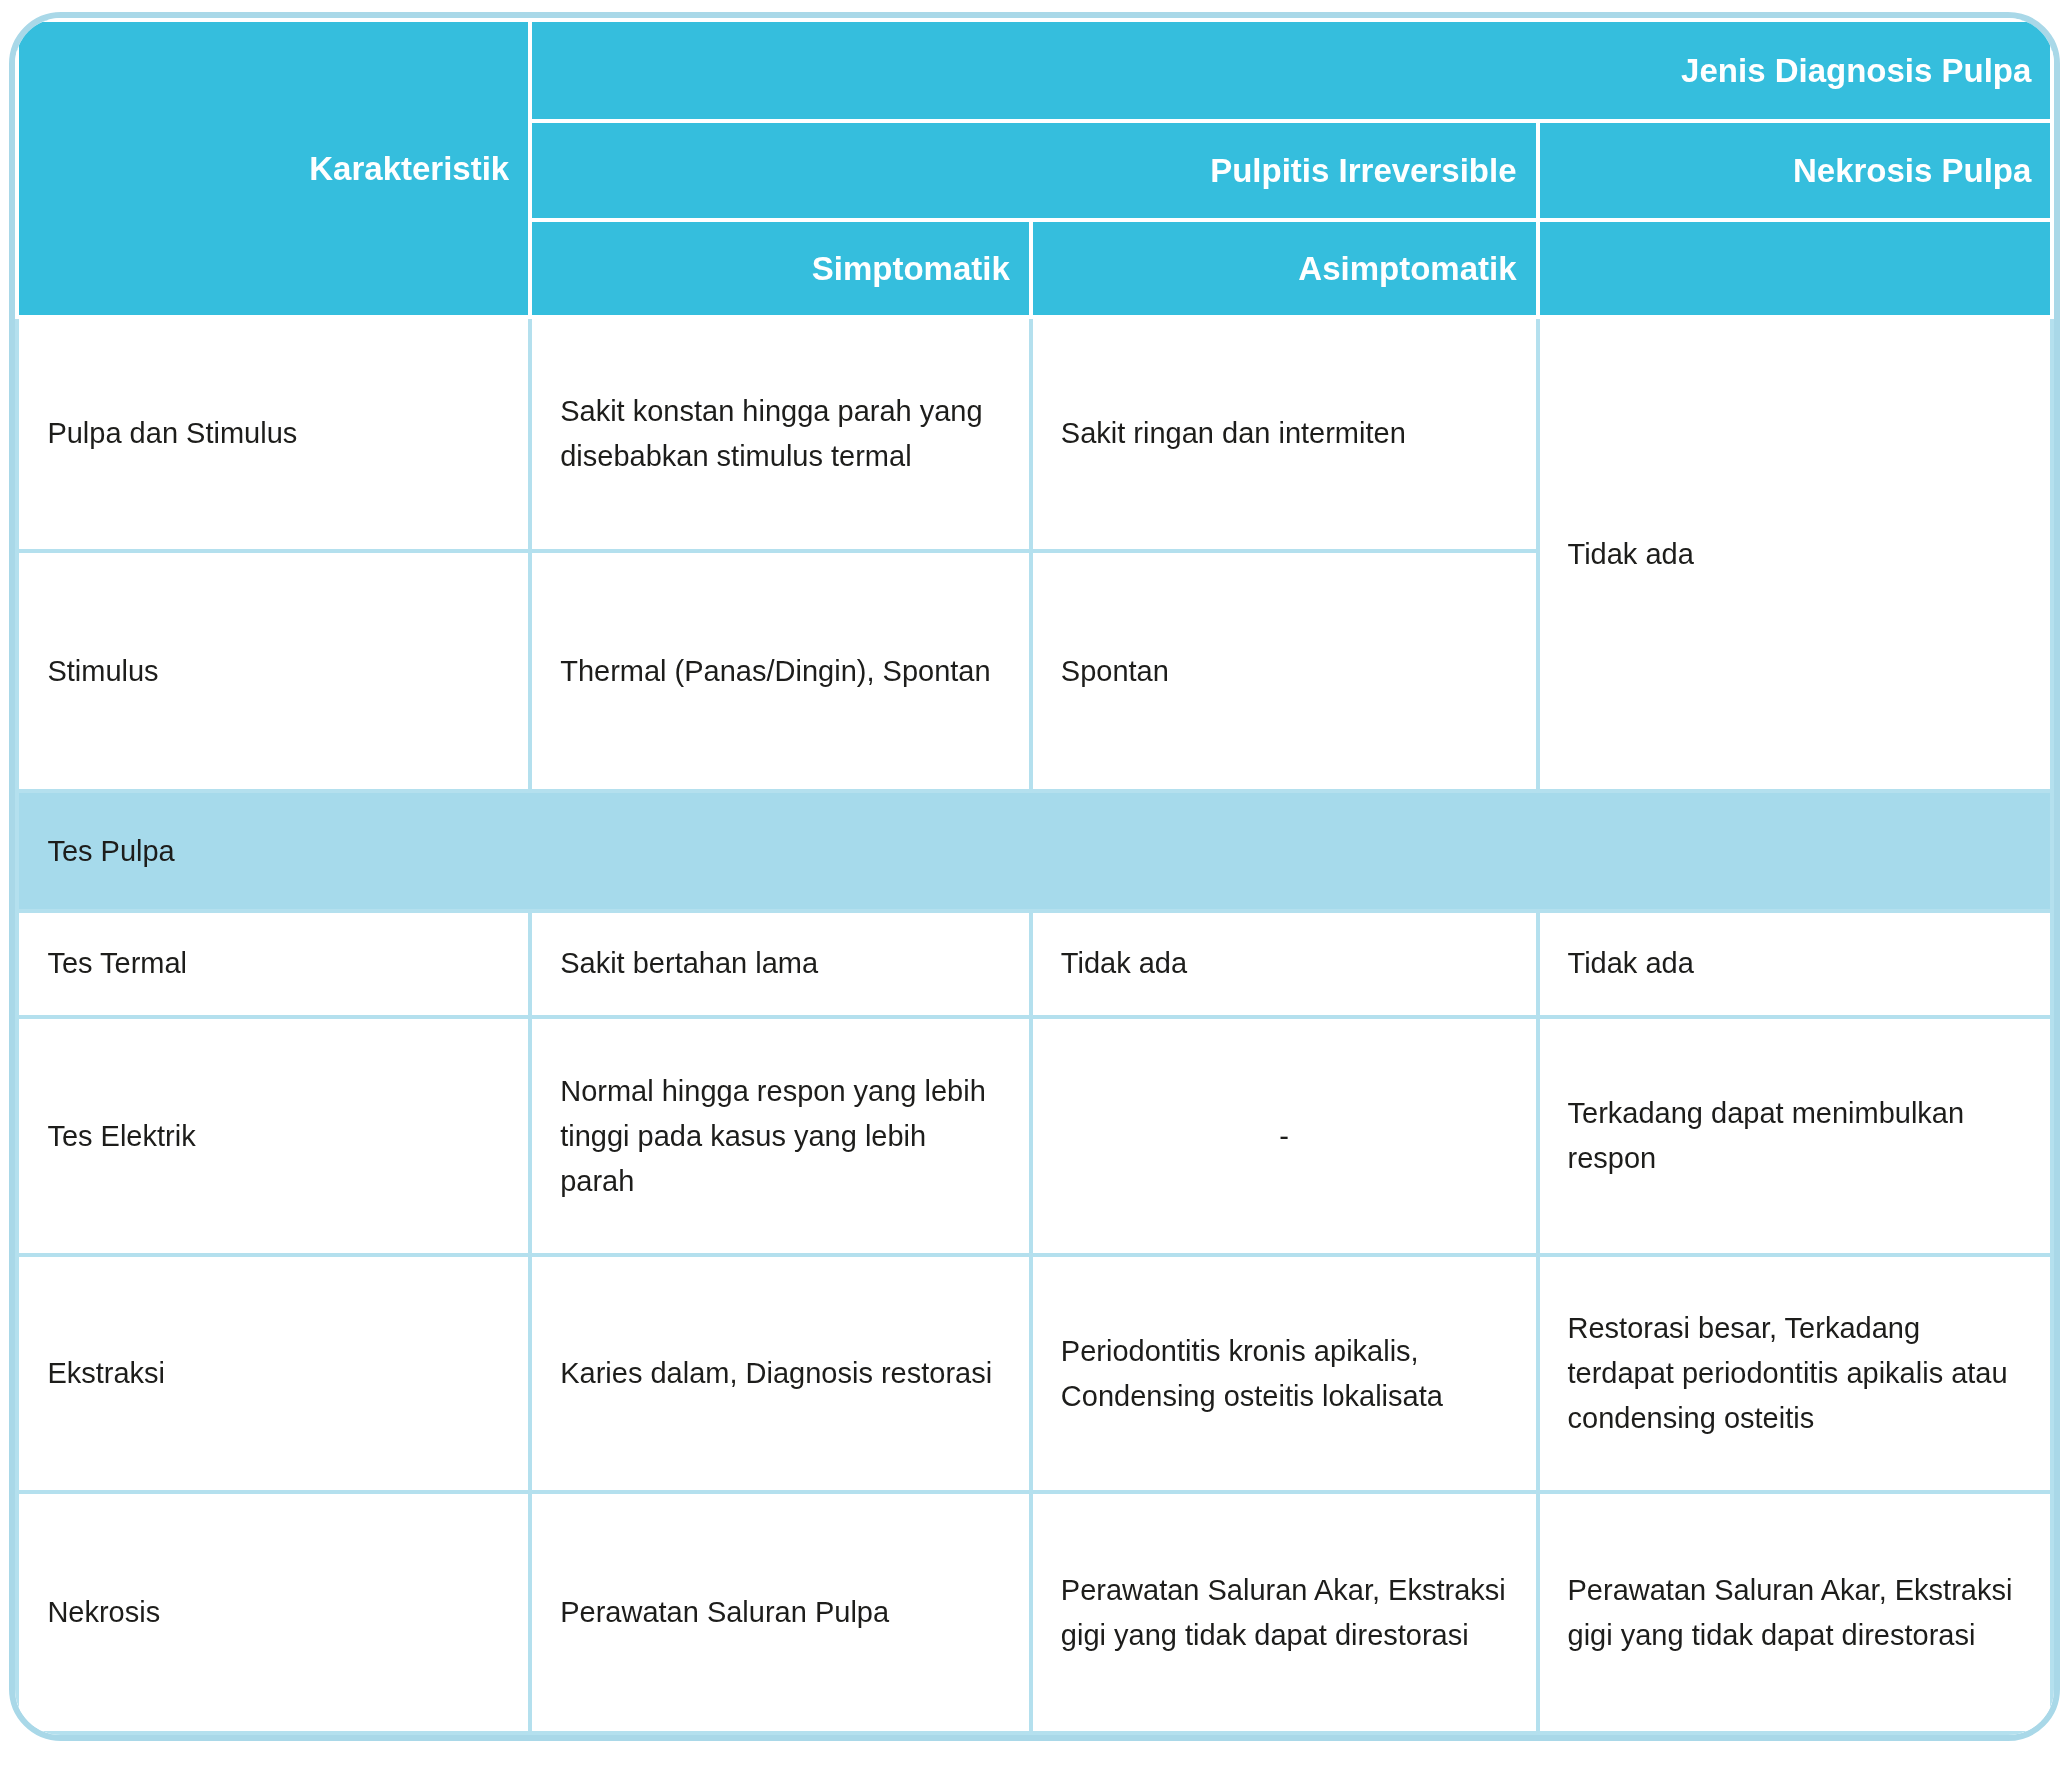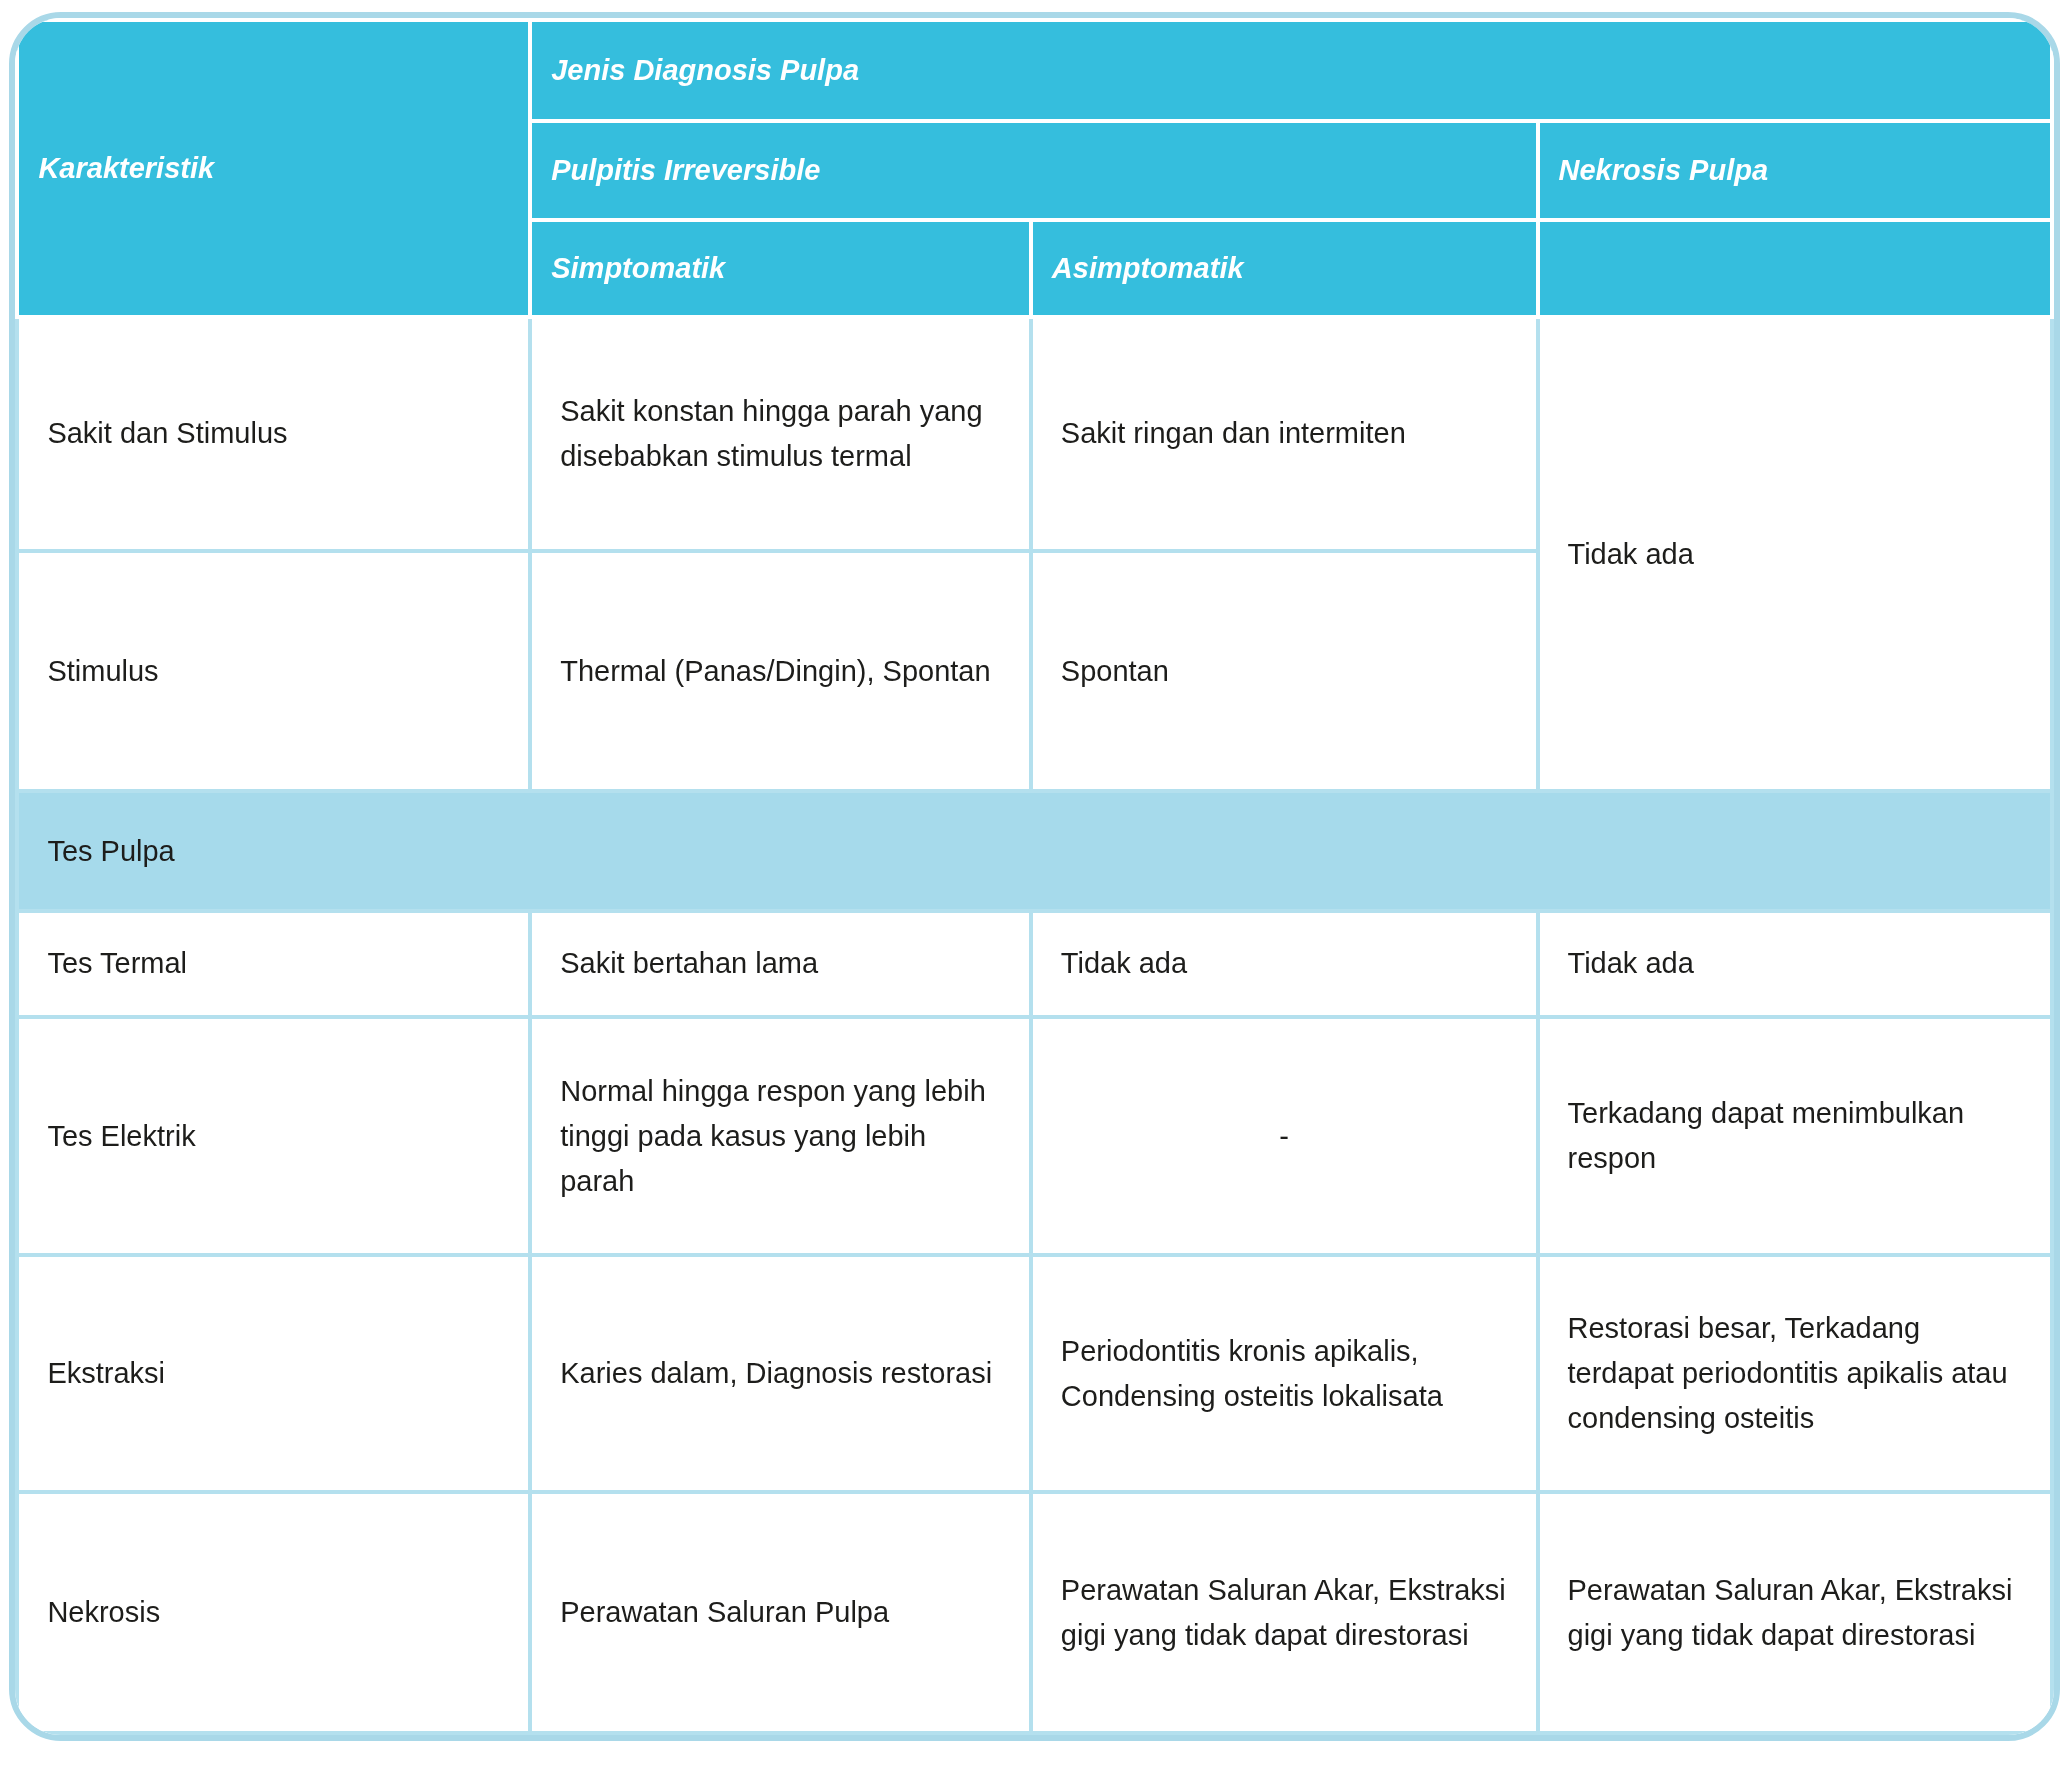--- a/index.html
+++ b/index.html
@@ -29,26 +29,25 @@
     table-layout:fixed;
   }
   col.c1{width:25.2%}
   col.c2{width:24.6%}
   col.c3{width:24.9%}
   col.c4{width:25.3%}
   th{
     background:var(--header-bg);
     color:var(--header-text);
     font-weight:bold;
-    font-size:29px;
-    text-align:left;
+    font-size:33px;
+    text-align:right;
     vertical-align:middle;
     border:4.7px solid #FFFFFF;
     padding:9.4px 19px;
-    font-style:italic;
   }
   td{
     background:#FFFFFF;
     font-size:29px;
     line-height:1.55;
     text-align:left;
     vertical-align:middle;
     border:4.7px solid var(--grid);
     padding:15px 28px;
   }
@@ -90,21 +89,21 @@
         <th>Nekrosis Pulpa</th>
       </tr>
       <tr class="hr3">
         <th>Simptomatik</th>
         <th>Asimptomatik</th>
         <th></th>
       </tr>
     </thead>
     <tbody>
       <tr class="r-sakit">
-        <td>Sakit dan Stimulus</td>
+        <td>Pulpa dan Stimulus</td>
         <td>Sakit konstan hingga parah yang disebabkan stimulus termal</td>
         <td>Sakit ringan dan intermiten</td>
         <td rowspan="2">Tidak ada</td>
       </tr>
       <tr class="r-stimulus">
         <td>Stimulus</td>
         <td>Thermal (Panas/Dingin), Spontan</td>
         <td>Spontan</td>
       </tr>
       <tr class="section-row r-section">

